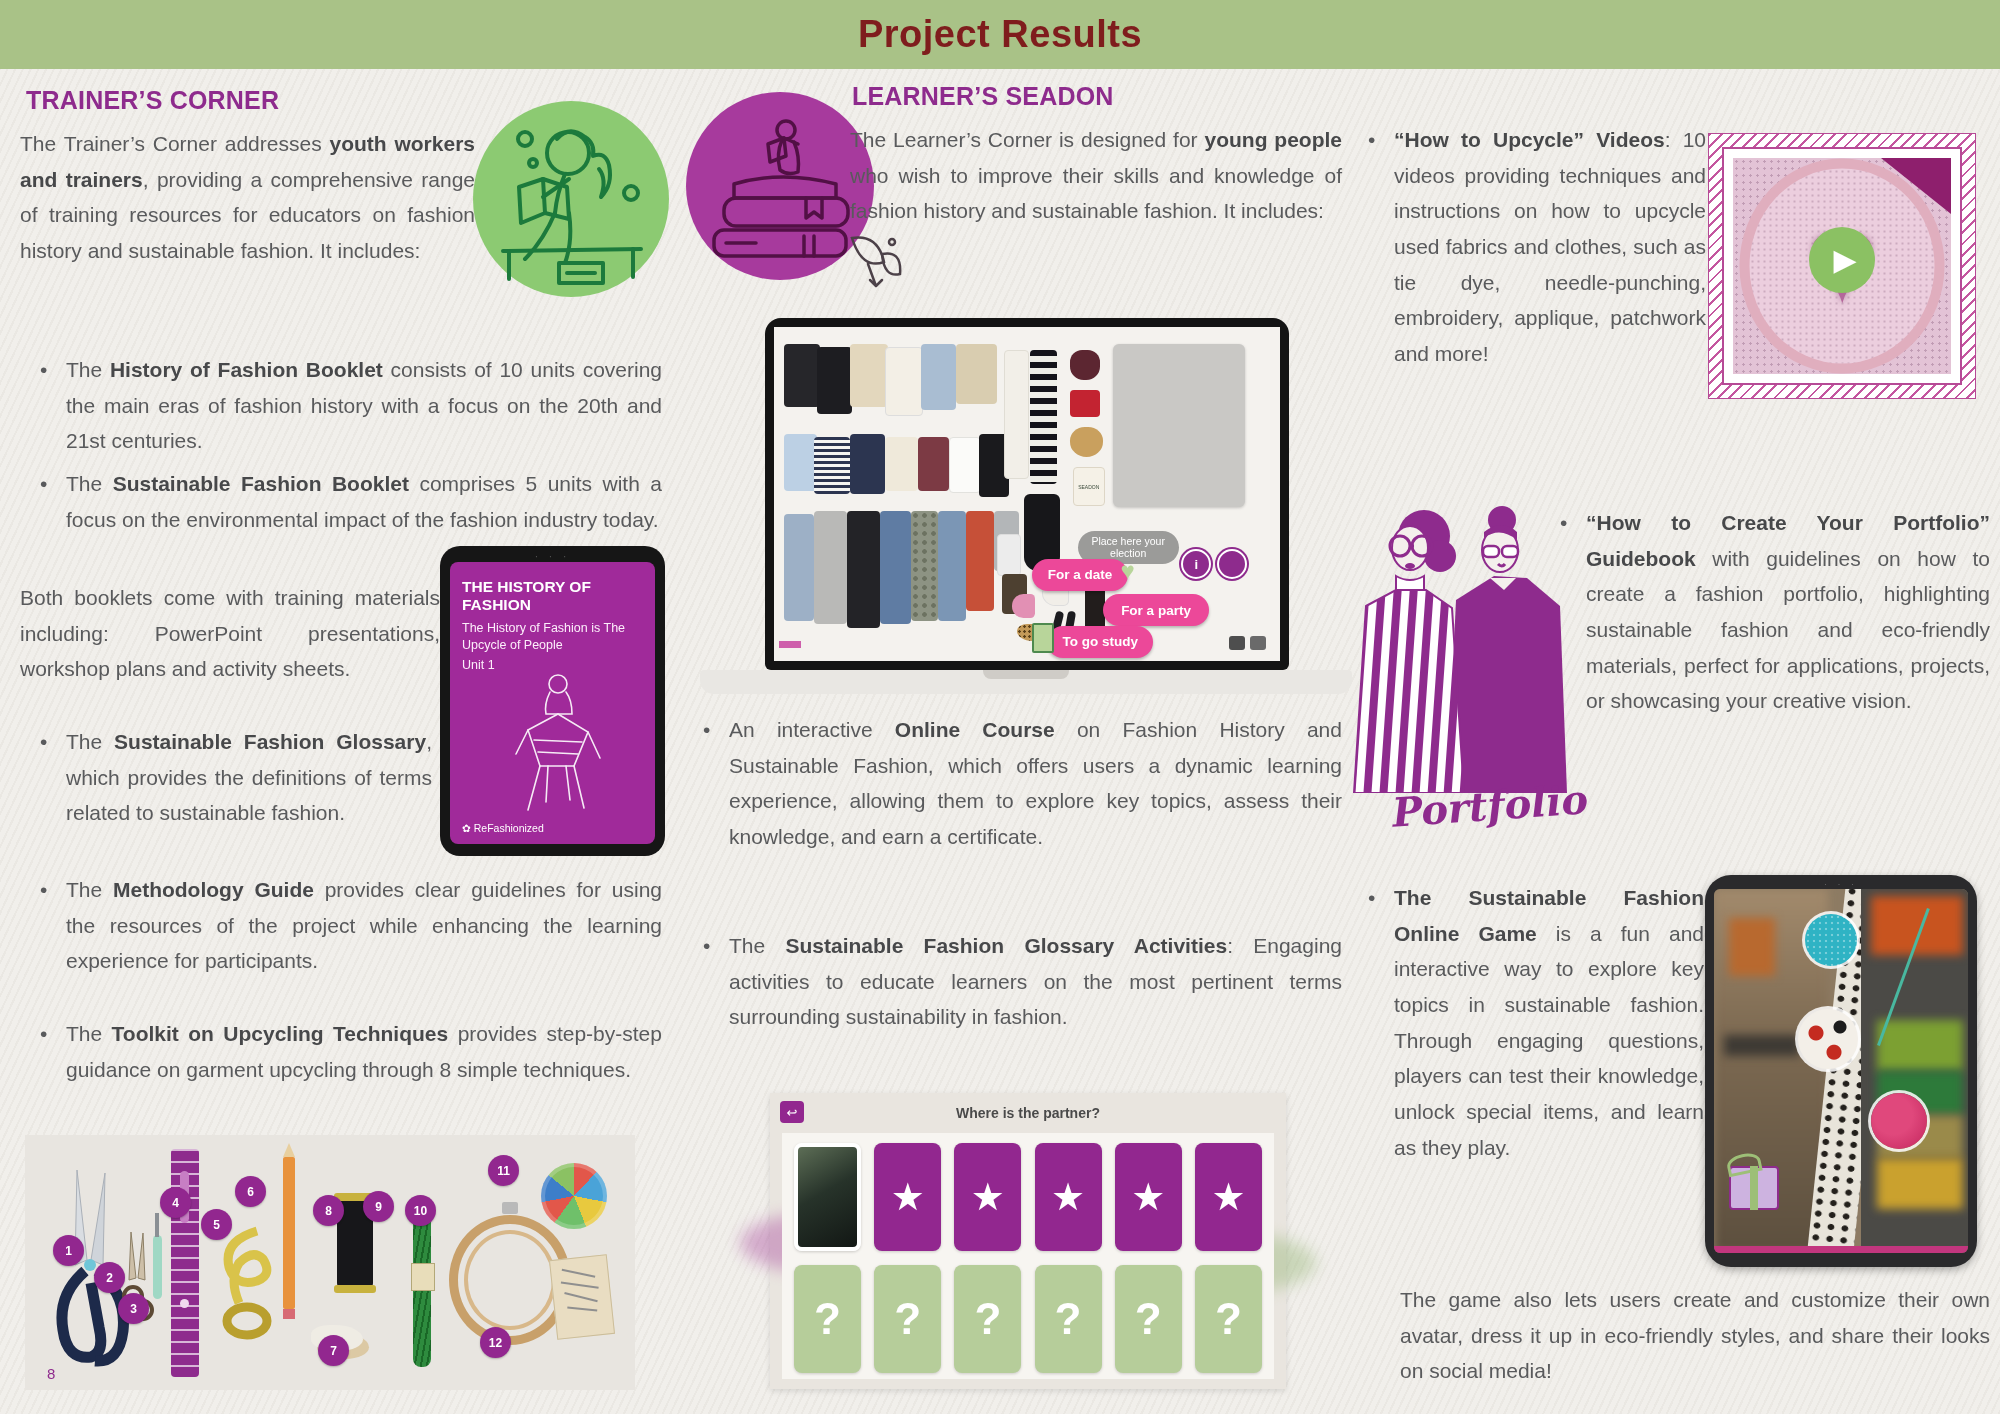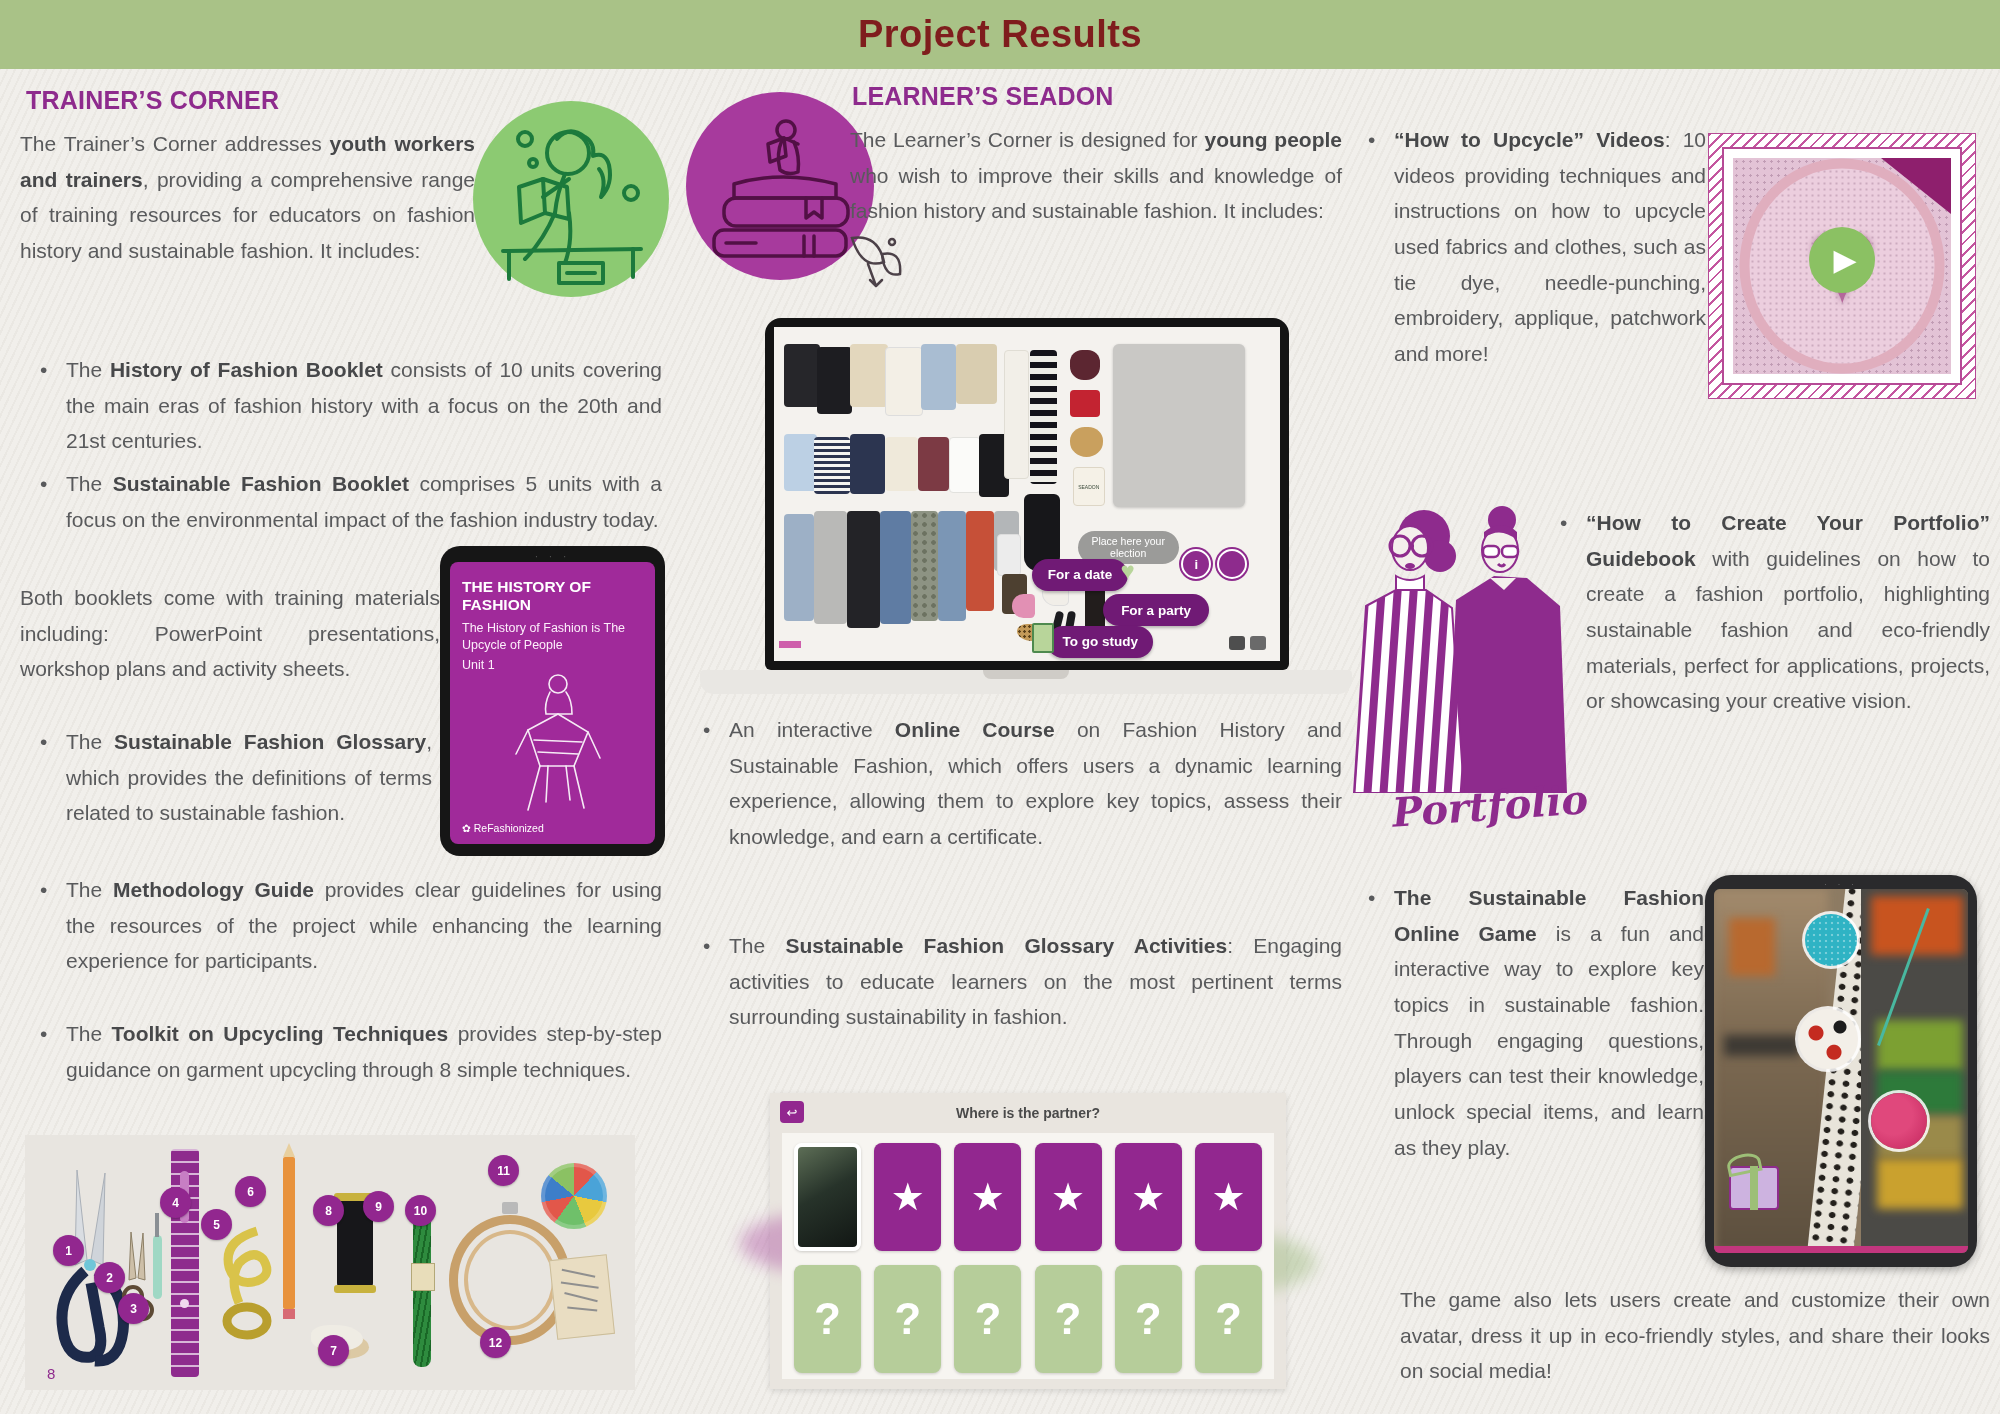--- a/index.html
+++ b/index.html
@@ -34,21 +34,21 @@
   .toolsfig{background:#e8e5e0;}
   .badge{position:absolute;width:31px;height:31px;border-radius:50%;background:#92278f;color:#fff;
     font-size:12px;font-weight:bold;display:flex;align-items:center;justify-content:center;box-shadow:0 1px 2px rgba(0,0,0,.25);}
   .pagenum{position:absolute;left:22px;bottom:8px;color:#8e2b8d;font-size:15px;}
   
   .laptop{background:#141414;border-radius:16px 16px 6px 6px;padding:9px;box-sizing:border-box;}
   .screen{position:relative;width:100%;height:100%;background:#f4f2ee;overflow:hidden;}
   .g{position:absolute;border-radius:4px;}
   .pill{position:absolute;border-radius:30px;display:flex;align-items:center;justify-content:center;font-weight:bold;}
   .pill.gray{background:#9b9b99;color:#fff;font-size:10.5px;font-weight:normal;text-align:center;line-height:1.2;}
-  .pill.purp{background:#701a75;color:#fff;font-size:13.5px;box-shadow:0 2px 3px rgba(0,0,0,.25);}
+  .pill.purp{background:#ec4899;color:#fff;font-size:13.5px;box-shadow:0 2px 3px rgba(0,0,0,.25);}
   .lapbase{background:#e9e7e3;border-radius:4px 4px 14px 14px;}
   .lapnotch{position:absolute;left:50%;top:0;transform:translateX(-50%);width:86px;height:9px;background:#cfccc7;border-radius:0 0 8px 8px;}
   
   .videobox{background:
       repeating-linear-gradient(135deg,#c4569f 0 2px,#ffffff 2px 8px);
     border:1px solid #b64a96;box-sizing:border-box;padding:13px;}
   .videobox .inner{width:100%;height:100%;background:#fff;border:2px solid #b64a96;box-sizing:border-box;padding:9px;}
   .videobox .photo{position:relative;width:100%;height:100%;background:#e3c3d6;overflow:hidden;
     background-image:radial-gradient(rgba(90,40,80,.25) 1px, rgba(0,0,0,0) 1.4px);background-size:7px 7px;}
   .videobox .corner-patch{position:absolute;right:0;top:0;width:70px;height:56px;background:#8e1f6d;clip-path:polygon(100% 0,0 0,100% 100%);}

